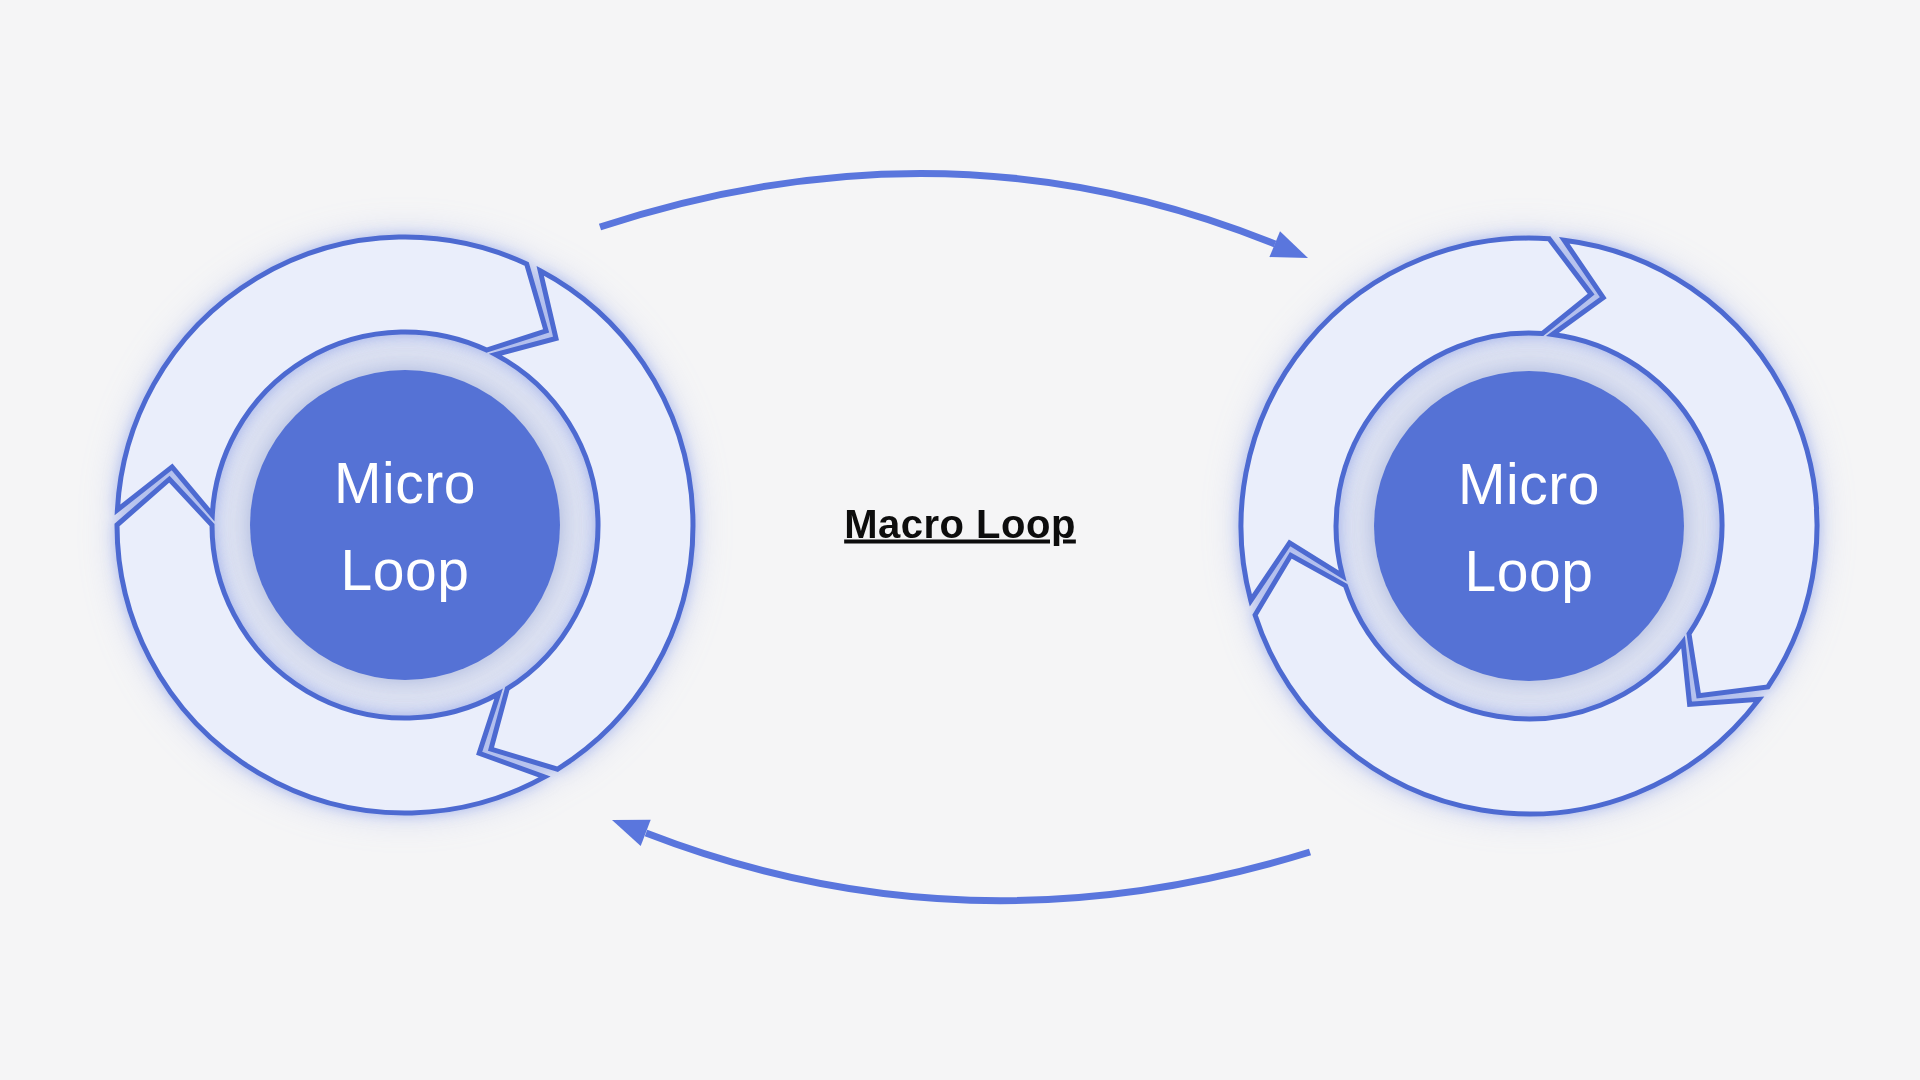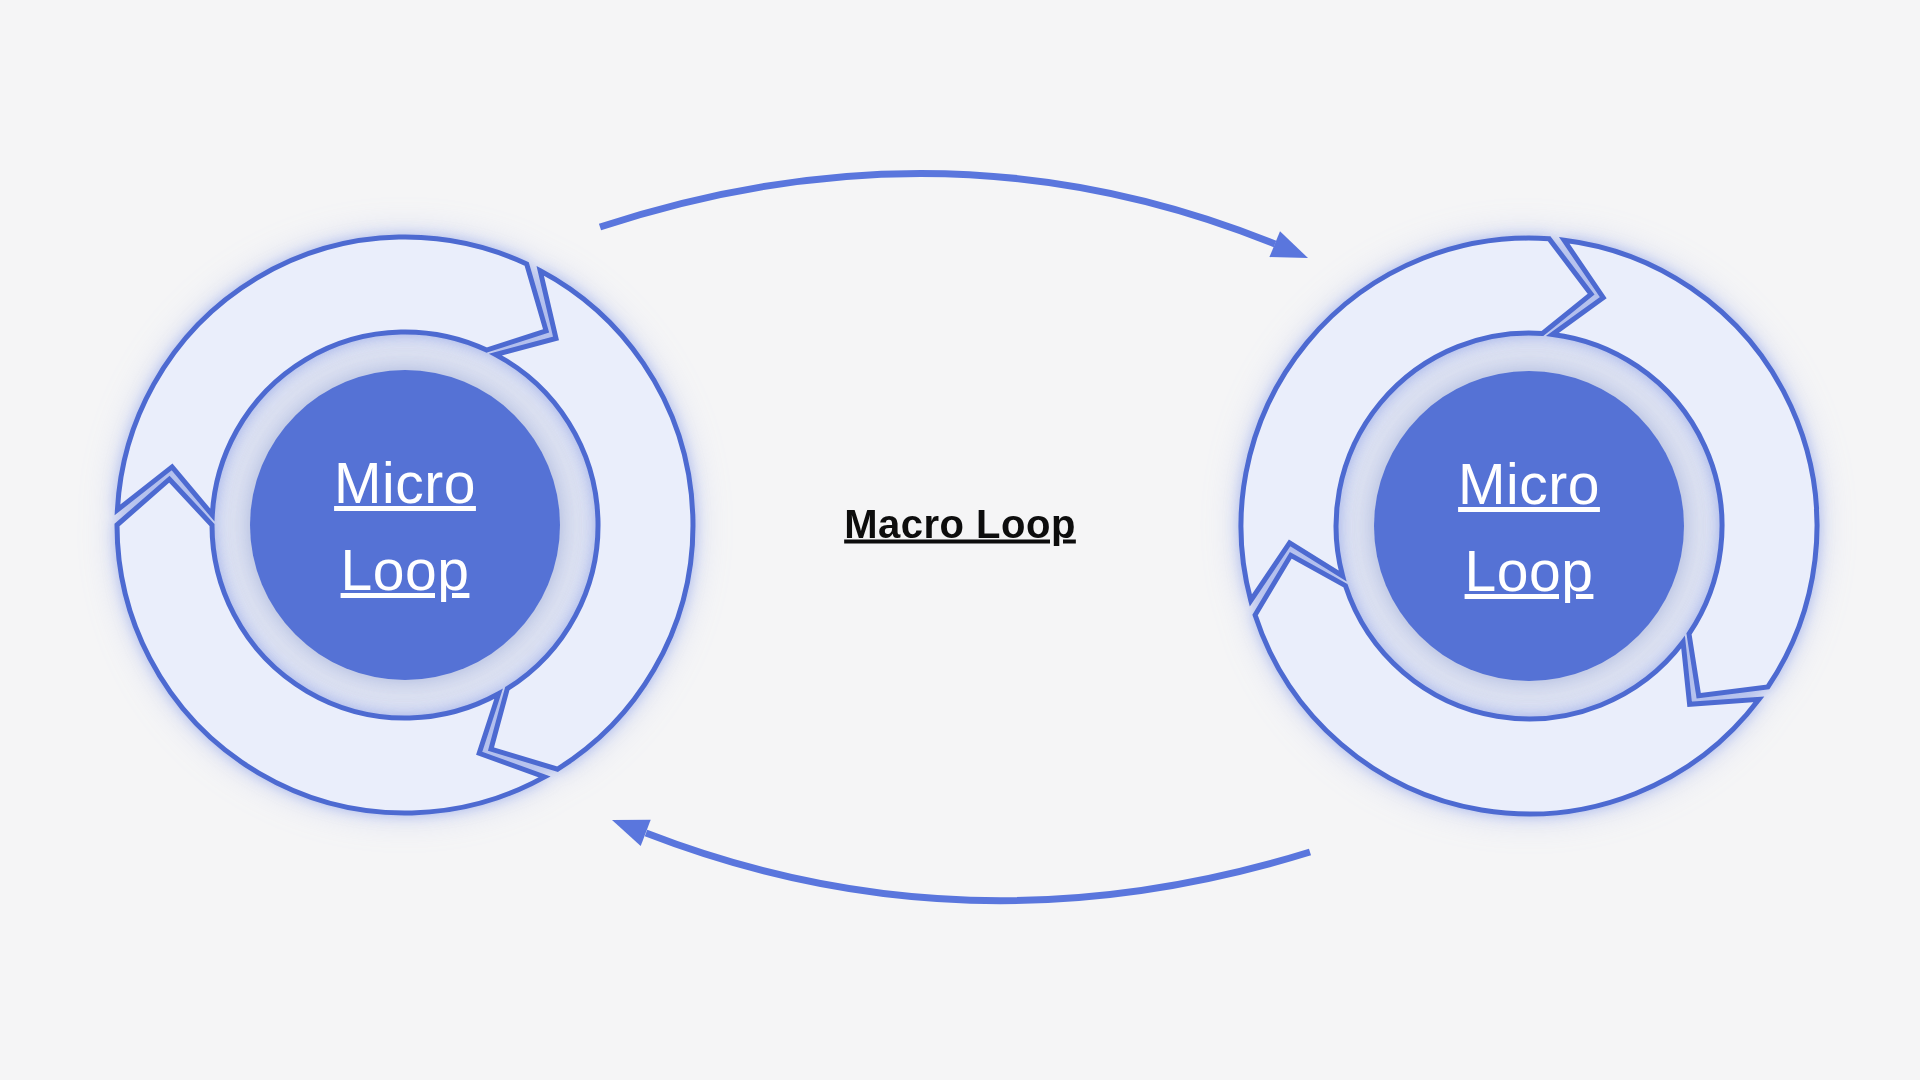--- a/index.html
+++ b/index.html
@@ -49,21 +49,21 @@
     position:absolute;
     transform:translate(-50%,-50%);
     text-align:center;
     color:var(--micro-text-color);
     font-size:57px;
     line-height:87px;
     font-weight:300;
     letter-spacing:0.5px;
     white-space:nowrap;
   }
-  .micro-label span{display:block;text-decoration:underline;}
+  .micro-label span{display:block;}
   .micro-label.left{left:405px;top:527px;}
   .micro-label.right{left:1529px;top:528px;}
   .macro-label{
     position:absolute;
     left:960px;top:524px;
     transform:translate(-50%,-50%);
     color:var(--macro-text-color);
     font-size:40px;
     font-weight:700;
     letter-spacing:0.5px;

